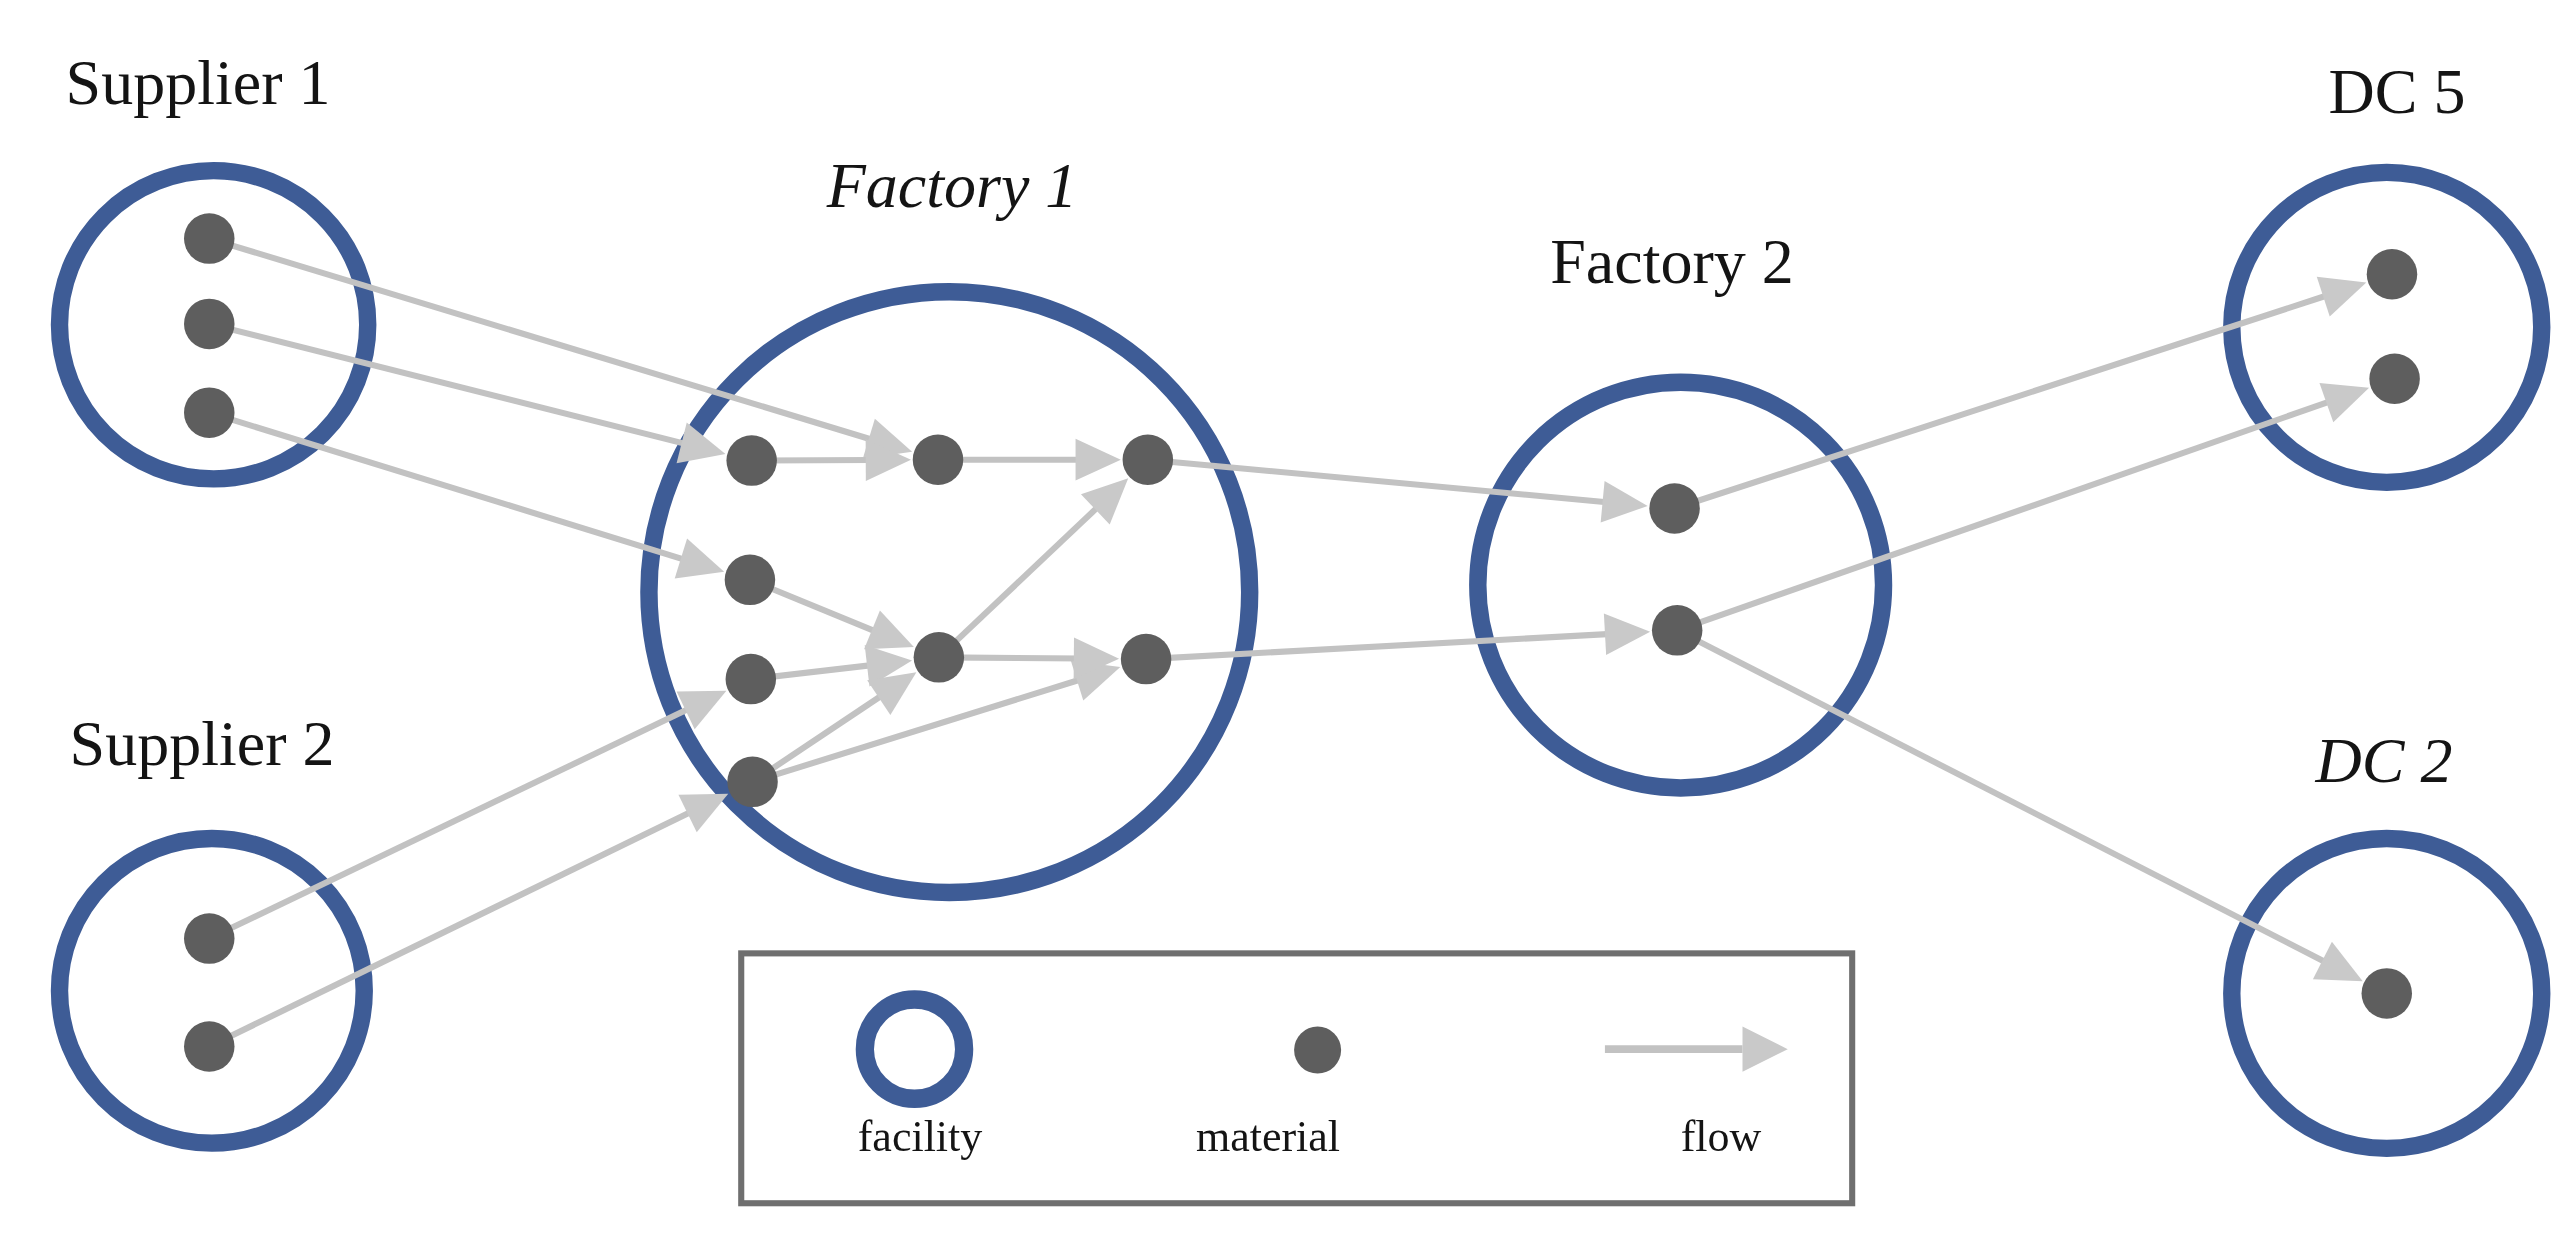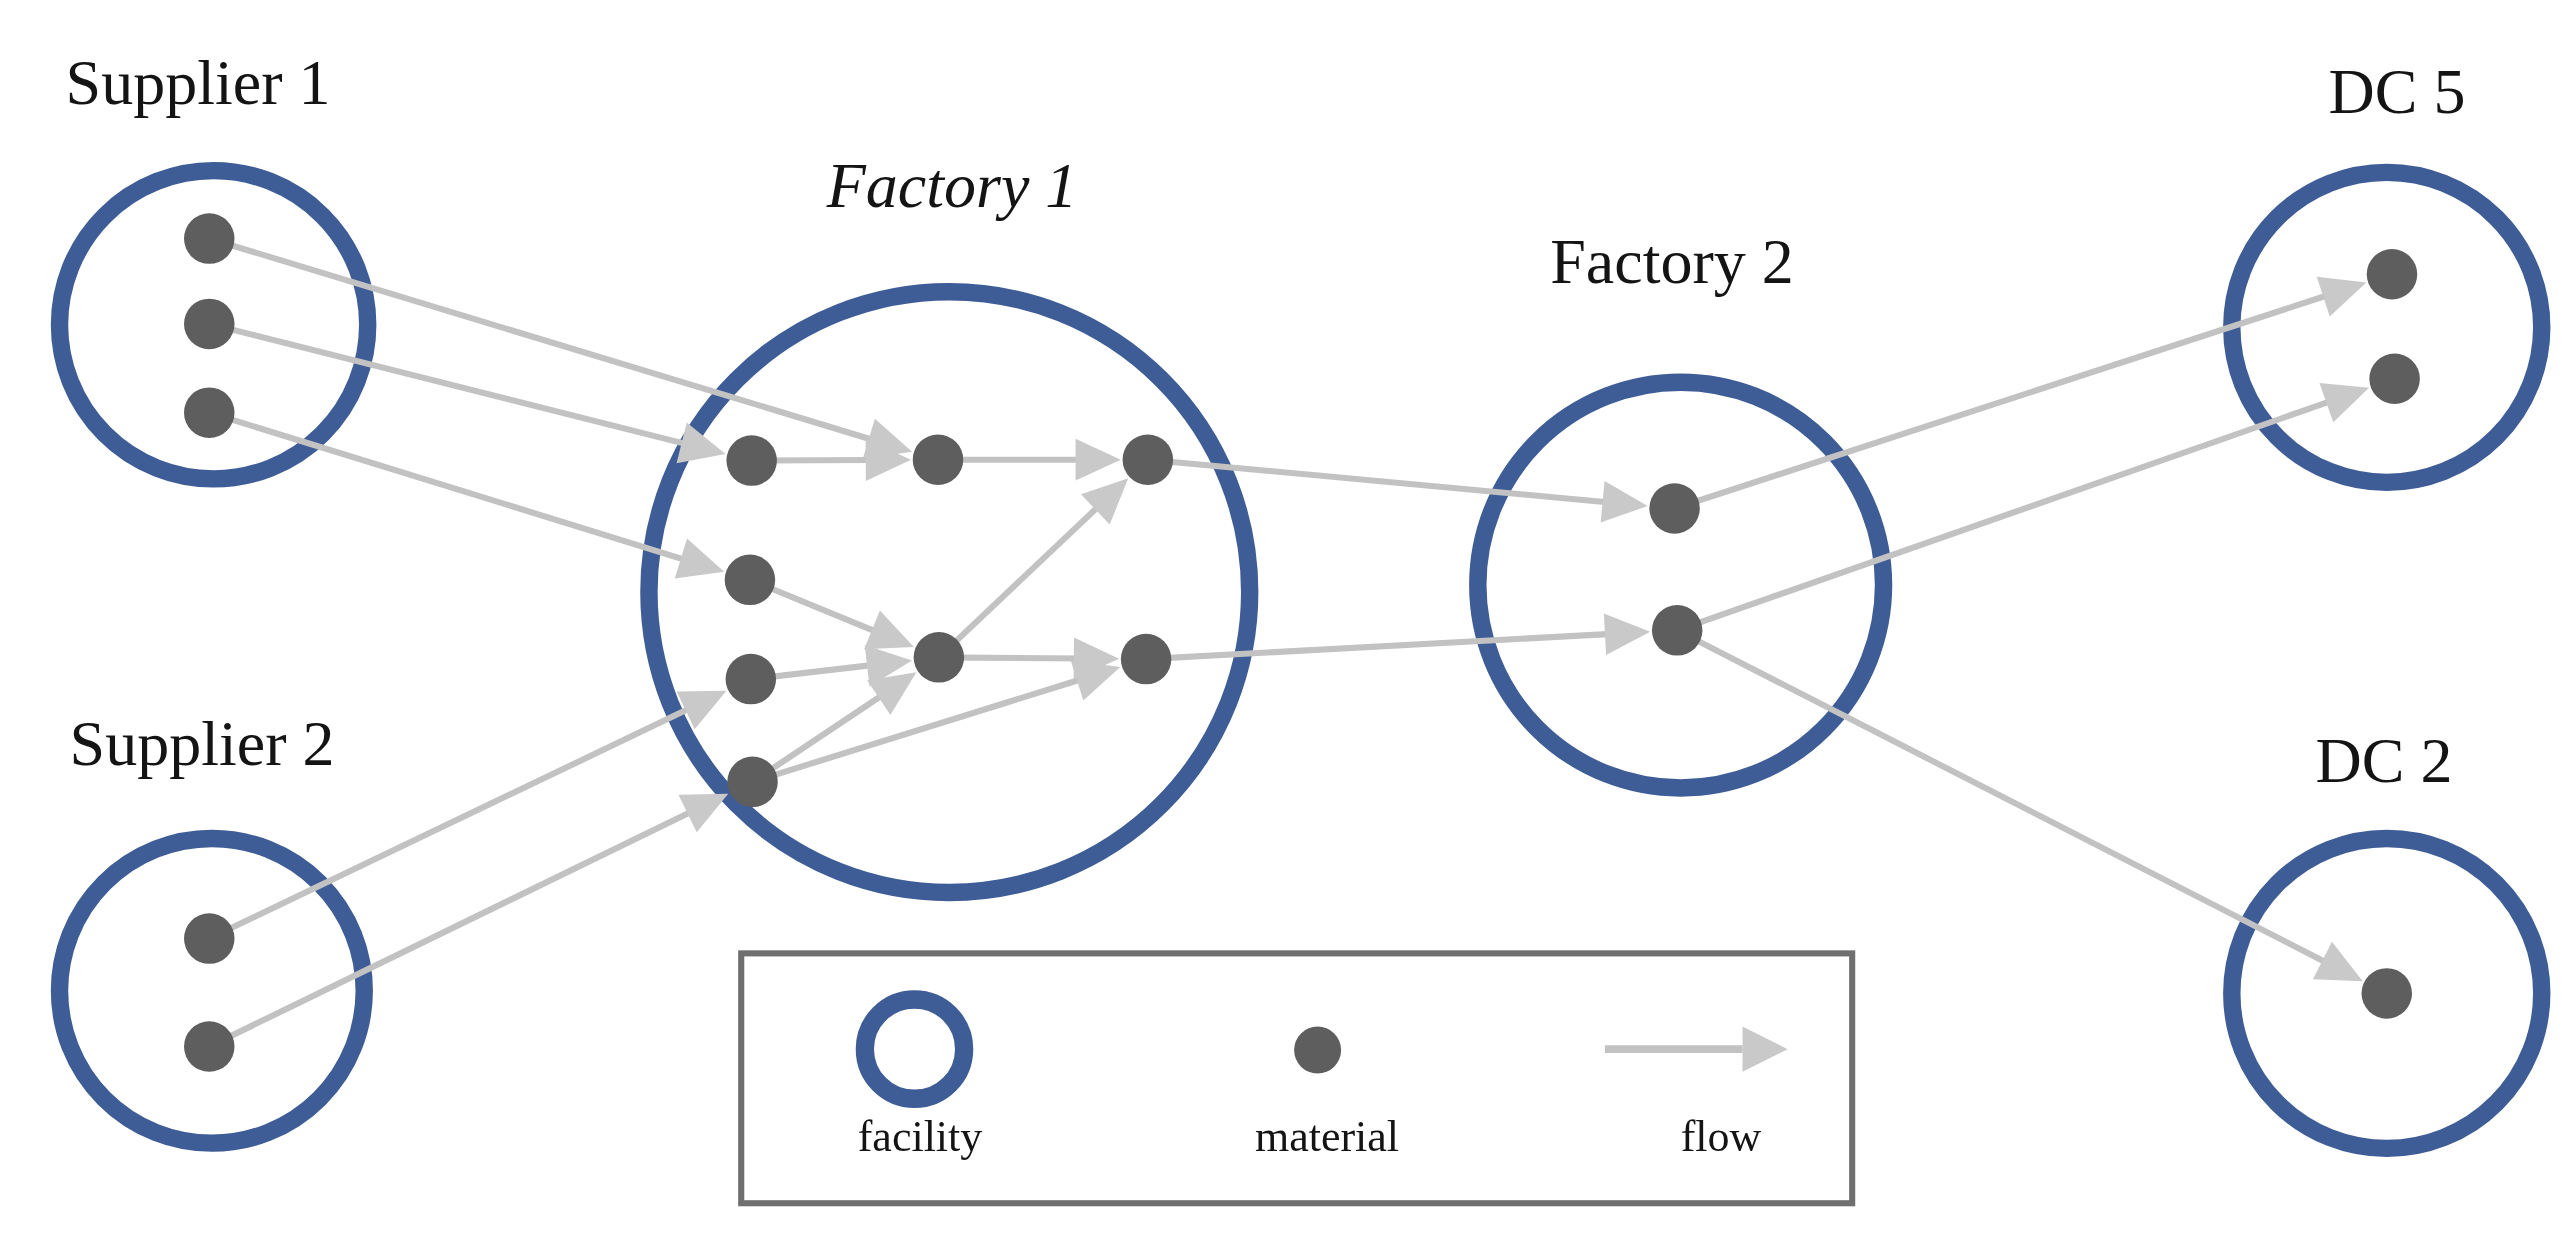--- a/index.html
+++ b/index.html
@@ -94,19 +94,19 @@
       <circle cx="1513" cy="1206" r="27" fill="#5e5e5e"></circle>
       <line x1="1843" y1="1205" x2="2001" y2="1205" stroke="#c2c2c2" stroke-width="9"></line>
       <polygon points="2053,1205 2001,1179 2001,1231" fill="#c9c9c9"></polygon>
     </svg>
   <div id="labels-layer">
       <div class="lbl" style="left: 198px; top: 51px;">Supplier 1</div>
       <div class="lbl" style="left: 202px; top: 712px;">Supplier 2</div>
       <div class="lbl" style="left: 952px; top: 154px; font-style: italic;">Factory 1</div>
       <div class="lbl" style="left: 1672px; top: 230px; text-align: right;">Factory 2</div>
       <div class="lbl" style="left: 2397px; top: 60px;">DC 5</div>
-      <div class="lbl" style="left: 2384px; top: 729px;">DC 2</div>
+      <div class="lbl" style="left: 2384px; top: 729px; font-style: italic;">DC 2</div>
       <div class="lbl lbl-legend" style="left: 920px; top: 1115px;">facility</div>
-      <div class="lbl lbl-legend" style="left: 1327px; top: 1115px;">material</div>
+      <div class="lbl lbl-legend" style="left: 1268px; top: 1115px;">material</div>
       <div class="lbl lbl-legend" style="left: 1721px; top: 1115px;">flow</div>
     </div>
 </div>
 
 
 </body></html>

